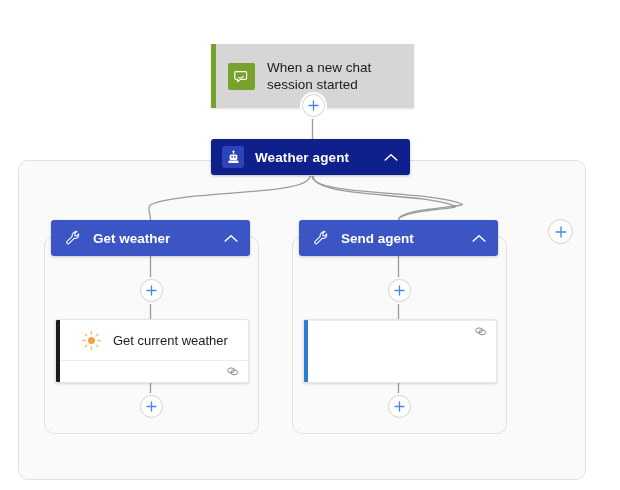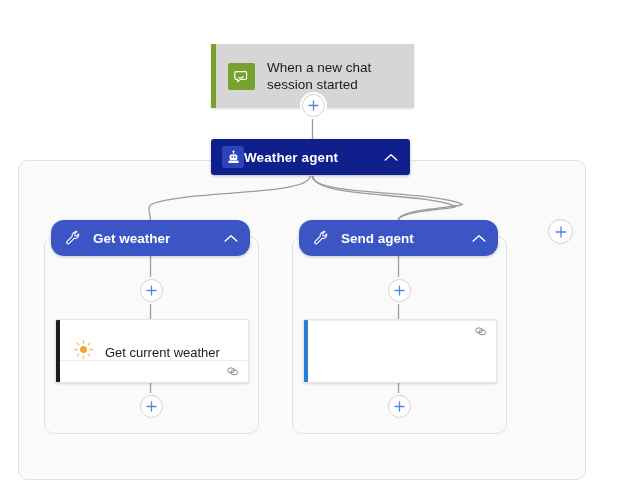--- a/index.html
+++ b/index.html
@@ -52,27 +52,27 @@
   .agent{
     position:absolute;left:211px;top:139px;width:199px;height:36px;
     background:#0f1f8c;border-radius:3px;
     display:flex;align-items:center;
     box-shadow:0 1px 3px rgba(0,0,0,.25);
   }
   .agent .tile{
     width:22px;height:22px;background:#2d44b8;border-radius:3px;margin-left:11px;
     display:flex;align-items:center;justify-content:center;flex:none;
   }
-  .agent .label{color:#fff;font-size:13.5px;font-weight:bold;letter-spacing:.1px;}
+  .agent .label{margin-left:11px;color:#fff;font-size:13.5px;font-weight:bold;letter-spacing:.1px;}
   .agent .chev{position:absolute;right:12px;top:50%;transform:translateY(-50%);}
 
   
   .tool{
     position:absolute;height:36px;width:199px;
-    background:#3b55c4;border-radius:13px;
+    background:#3b55c4;border-radius:3px;
     display:flex;align-items:center;
     box-shadow:0 1px 3px rgba(0,0,0,.2);
   }
   .tool.left{left:51px;top:220px;}
   .tool.right{left:299px;top:220px;}
   .tool .ico{margin-left:14px;display:flex;align-items:center;flex:none;}
   .tool .label{margin-left:12px;color:#fff;font-size:13.5px;font-weight:bold;}
   .tool .chev{position:absolute;right:12px;top:50%;transform:translateY(-50%);}
 
   
@@ -80,21 +80,21 @@
     position:absolute;width:192px;height:62px;
     background:#ffffff;border:1px solid #e6e6e6;border-radius:2px;
     box-shadow:0 1px 3px rgba(0,0,0,.14);
     overflow:hidden;
   }
   .action.left{left:55px;top:319px;}
   .action.right{left:303px;top:319px;}
   .action .accent{position:absolute;left:0;top:0;bottom:0;width:4px;}
   .action.left .accent{background:#1b1b1b;}
   .action.right .accent{background:#2b7cd3;}
-  .action .body{height:40px;display:flex;align-items:flex-end;}
+  .action .body{height:40px;display:flex;align-items:center;padding-left:8px;}
   .action .ico{margin-left:16px;width:22px;height:22px;display:flex;align-items:center;justify-content:center;flex:none;}
   .action .label{margin-left:11px;color:#1b1b1b;font-size:13px;}
   .action .foot{
     height:21px;border-top:1px solid #ededed;
     display:flex;align-items:center;justify-content:flex-end;padding-right:9px;
   }
 
   
   .plus{
     position:absolute;width:21px;height:21px;border-radius:50%;

